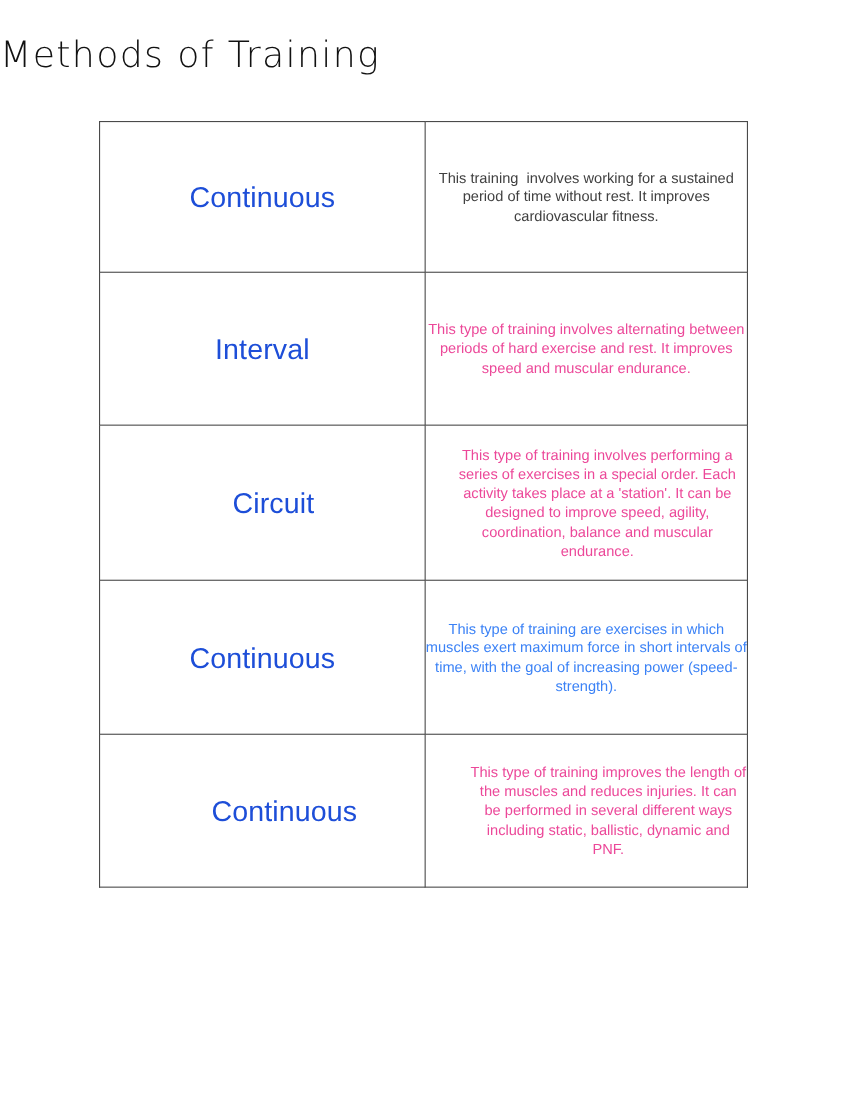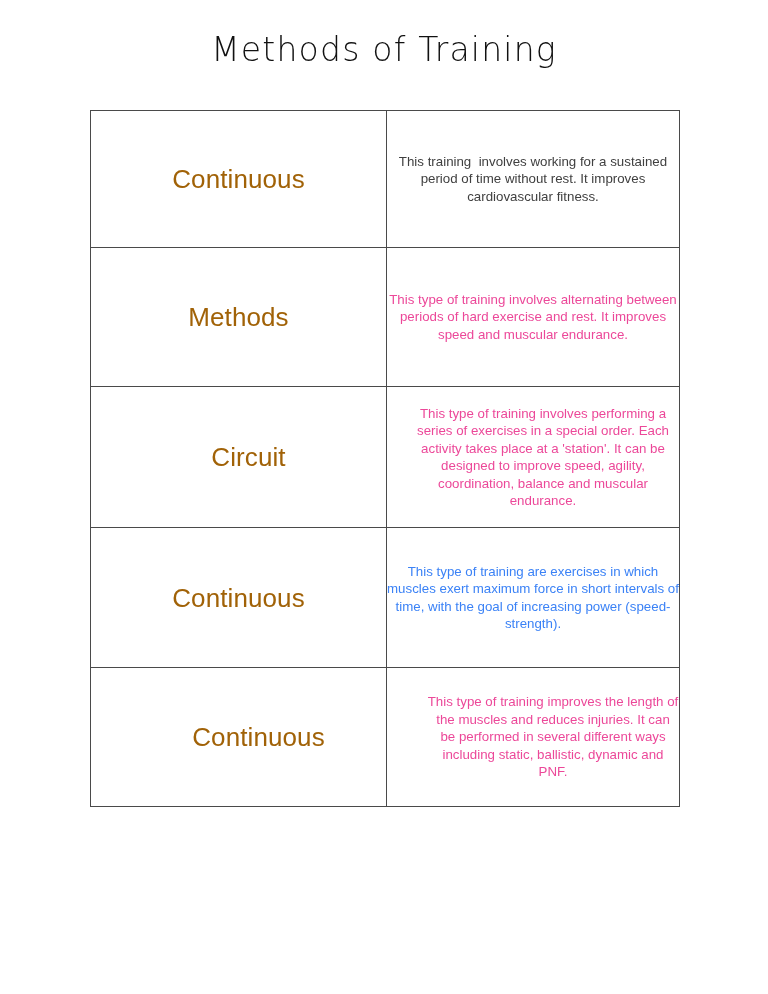--- a/index.html
+++ b/index.html
@@ -22,21 +22,21 @@
     inset: 0;
     background: #ffffff;
   }
 
   
   .doc-title {
     position: absolute;
     left: 0;
     top: 28px;
     width: 768px;
-    text-align: center;
+    text-align: left;
     font-family: "DejaVu Sans", sans-serif;
     font-weight: 300;
     font-size: 33px;
     letter-spacing: 1.2px;
     color: #111111;
     line-height: 44px;
     white-space: nowrap;
   }
 
   
@@ -61,21 +61,21 @@
     width: 293px;
   }
 
   .term-cell {
     text-align: center;
   }
   .term-label {
     font-family: "Liberation Sans", sans-serif;
     font-size: 26px;
     font-weight: 400;
-    color: #a16207;
+    color: #1d4ed8;
     line-height: 30px;
     letter-spacing: 0.1px;
     display: block;
   }
 
   .desc-cell {
     text-align: center;
     padding: 4px 12px;
   }
   .desc-text {
@@ -113,21 +113,21 @@
       <tr class="row-1">
         <td class="term-cell">
           <span class="term-label">Continuous</span>
         </td>
         <td class="desc-cell">
           <span class="desc-text">This training  involves working for a sustained period of time without rest. It improves cardiovascular fitness.</span>
         </td>
       </tr>
       <tr class="row-2">
         <td class="term-cell">
-          <span class="term-label">Methods</span>
+          <span class="term-label">Interval</span>
         </td>
         <td class="desc-cell">
           <span class="desc-text">This type of training involves alternating between periods of hard exercise and rest. It improves speed and muscular endurance.</span>
         </td>
       </tr>
       <tr class="row-3">
         <td class="term-cell">
           <span class="term-label">Circuit</span>
         </td>
         <td class="desc-cell">

